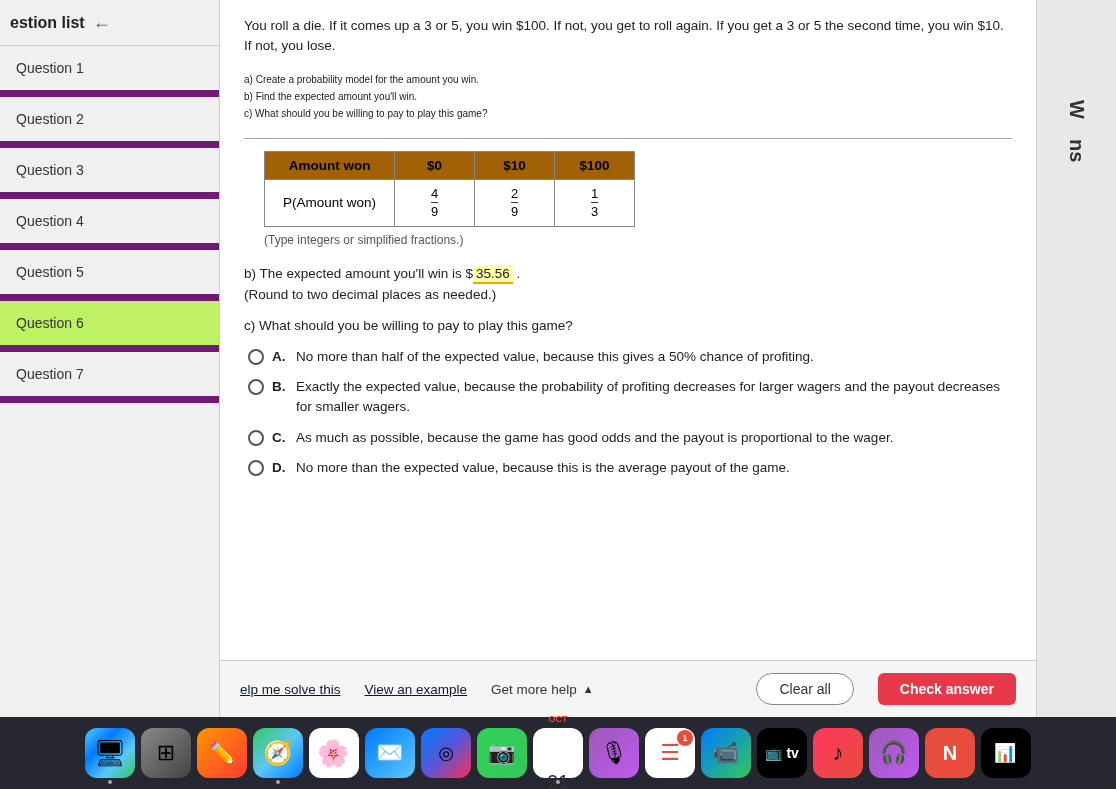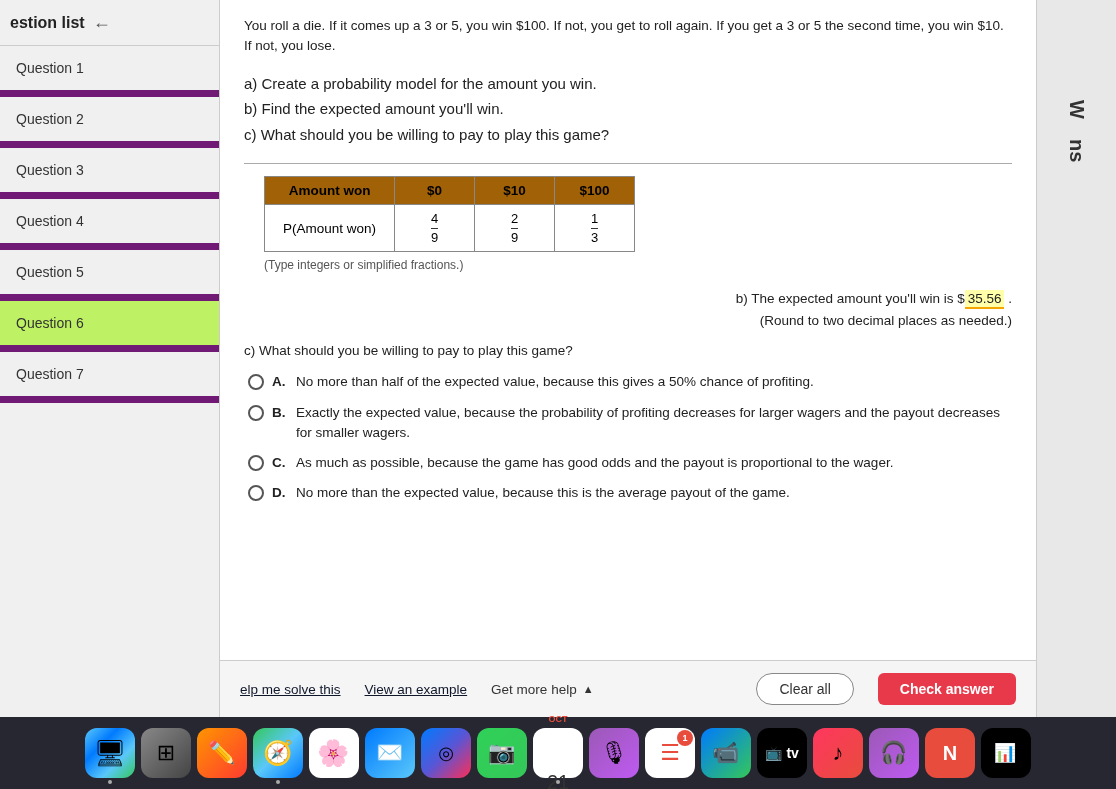--- a/index.html
+++ b/index.html
@@ -98,21 +98,21 @@
     }
 
     .question-text {
       font-size: 13.5px;
       color: #222;
       line-height: 1.5;
       margin-bottom: 14px;
     }
 
     .sub-questions {
-      font-size: 15px;
+      font-size: 10px;
       color: #222;
       line-height: 1.7;
       margin-bottom: 16px;
     }
 
     .divider {
       border: none;
       border-top: 1px solid #aaa;
       margin: 12px 0;
     }
@@ -167,21 +167,20 @@
       margin-top: 6px;
       margin-left: 20px;
     }
 
     
     .expected-section {
       font-size: 13.5px;
       color: #222;
       margin-bottom: 12px;
       line-height: 1.6;
-      text-align: right;
     }
 
     .highlight-value {
       background: #ffffaa;
       border-bottom: 2px solid #f5a500;
       padding: 1px 3px;
       font-weight: 500;
     }
 
     

